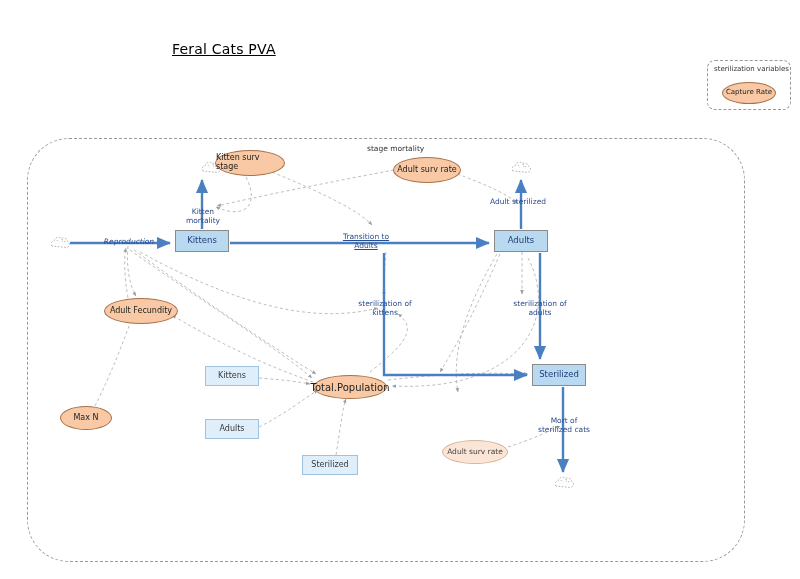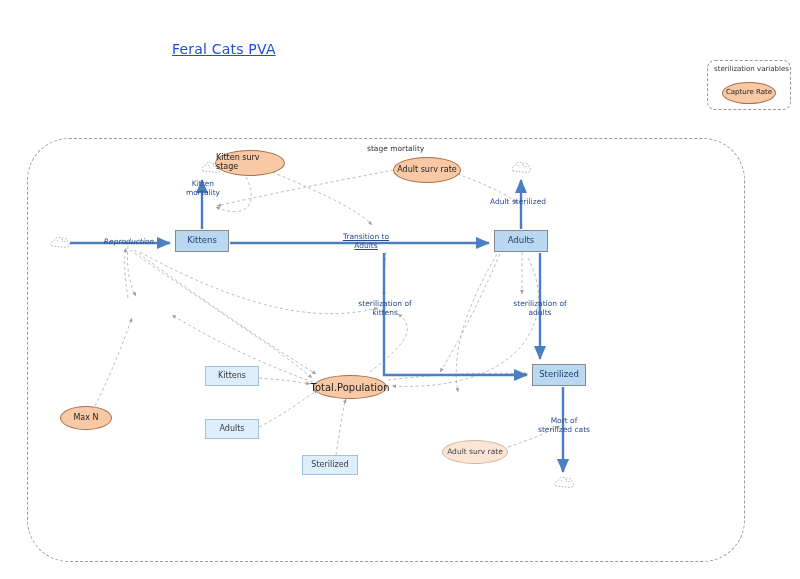--- a/index.html
+++ b/index.html
@@ -17,21 +17,21 @@
   .ghost-stock{background:#dfeefb;border:1px solid #9dc3e0;color:#3a3a3a;font-size:8px;}
   
   .var{background:#f8c9a4;border:1px solid #a8714a;border-radius:50%;
        color:#222;font-size:8px;}
   .ghost-var{background:#fbe5d6;border:1px solid #d5b49c;border-radius:50%;
        color:#444;font-size:8px;}
   
   .flow-label{position:absolute;color:#2a4b8d;font-size:7.5px;text-align:center;
               line-height:1.15;white-space:pre-line;}
   
-  #title{position:absolute;left:172px;top:41px;font-size:14px;color:#1d4ed8;
+  #title{position:absolute;left:172px;top:41px;font-size:14px;color:#000000;
          text-decoration:underline;letter-spacing:.2px;}
   .boundary-label{position:absolute;color:#333;font-size:7.5px;}
   
   .boundary{position:absolute;border:1.4px dashed #999;box-sizing:border-box;}
   #main-boundary{left:27px;top:138px;width:718px;height:424px;border-radius:42px;}
   #legend-boundary{left:707px;top:60px;width:84px;height:50px;border-radius:8px;
                    border:1px dashed #999;}
 </style>
 </head>
 <body>
@@ -133,21 +133,21 @@
         <path d="M518,165 l1.6,2.4 M523,164 l0.6,3 M526,166 l-1,2.4" stroke-dasharray="1.2,1.2"></path>
       </g>
       <g>
         <path d="M556,486 a4,3.4 0 0 1 2.2,-5.4 a4.4,4 0 0 1 7.4,-2.2 a4.2,3.6 0 0 1 6,3 a3.6,3.2 0 0 1 -1.4,6 z"></path>
         <path d="M561,480 l1.6,2.4 M566,479 l0.6,3 M569,481 l-1,2.4" stroke-dasharray="1.2,1.2"></path>
       </g>
     </g>
   </svg>
 
   <div class="flow-label" style="left:97px;top:238px;width:64px;font-style:italic;">Reproduction</div>
-  <div class="flow-label" style="left:178px;top:180px;width:50px;">Kitten
+  <div class="flow-label" style="left:178px;top:208px;width:50px;">Kitten
 mortality</div>
   <div class="flow-label" style="left:336px;top:233px;width:60px;text-decoration:underline;">Transition to
 Adults</div>
   <div class="flow-label" style="left:485px;top:198px;width:66px;">Adult sterilized</div>
   <div class="flow-label" style="left:352px;top:300px;width:66px;">sterilization of
 kittens</div>
   <div class="flow-label" style="left:506px;top:300px;width:68px;">sterilization of
 adults</div>
   <div class="flow-label" style="left:528px;top:417px;width:72px;">Mort of
 sterilized cats</div>
@@ -155,20 +155,21 @@
   <div class="node stock" style="left:175px;top:230px;width:54px;height:22px;">Kittens</div>
   <div class="node stock" style="left:494px;top:230px;width:54px;height:22px;">Adults</div>
   <div class="node stock" style="left:532px;top:364px;width:54px;height:22px;">Sterilized</div>
 
   <div class="node ghost-stock" style="left:205px;top:366px;width:54px;height:20px;">Kittens</div>
   <div class="node ghost-stock" style="left:205px;top:419px;width:54px;height:20px;">Adults</div>
   <div class="node ghost-stock" style="left:302px;top:455px;width:56px;height:20px;">Sterilized</div>
 
   <div class="node var" style="left:215px;top:150px;width:70px;height:26px;">Kitten surv stage</div>
   <div class="node var" style="left:393px;top:157px;width:68px;height:26px;">Adult surv rate</div>
+  <div class="node var" style="left:104px;top:298px;width:74px;height:26px;">Adult Fecundity</div>
   <div class="node var" style="left:60px;top:406px;width:52px;height:24px;">Max N</div>
   <div class="node var" style="left:313px;top:375px;width:74px;height:24px;font-size:10px;">Total.Population</div>
 
   <div class="node ghost-var" style="left:442px;top:440px;width:66px;height:24px;font-size:7.5px;">Adult surv rate</div>
 
   <div class="node var" style="left:722px;top:82px;width:54px;height:22px;font-size:7px;">Capture Rate</div>
 
 </div>
 
 </body></html>

